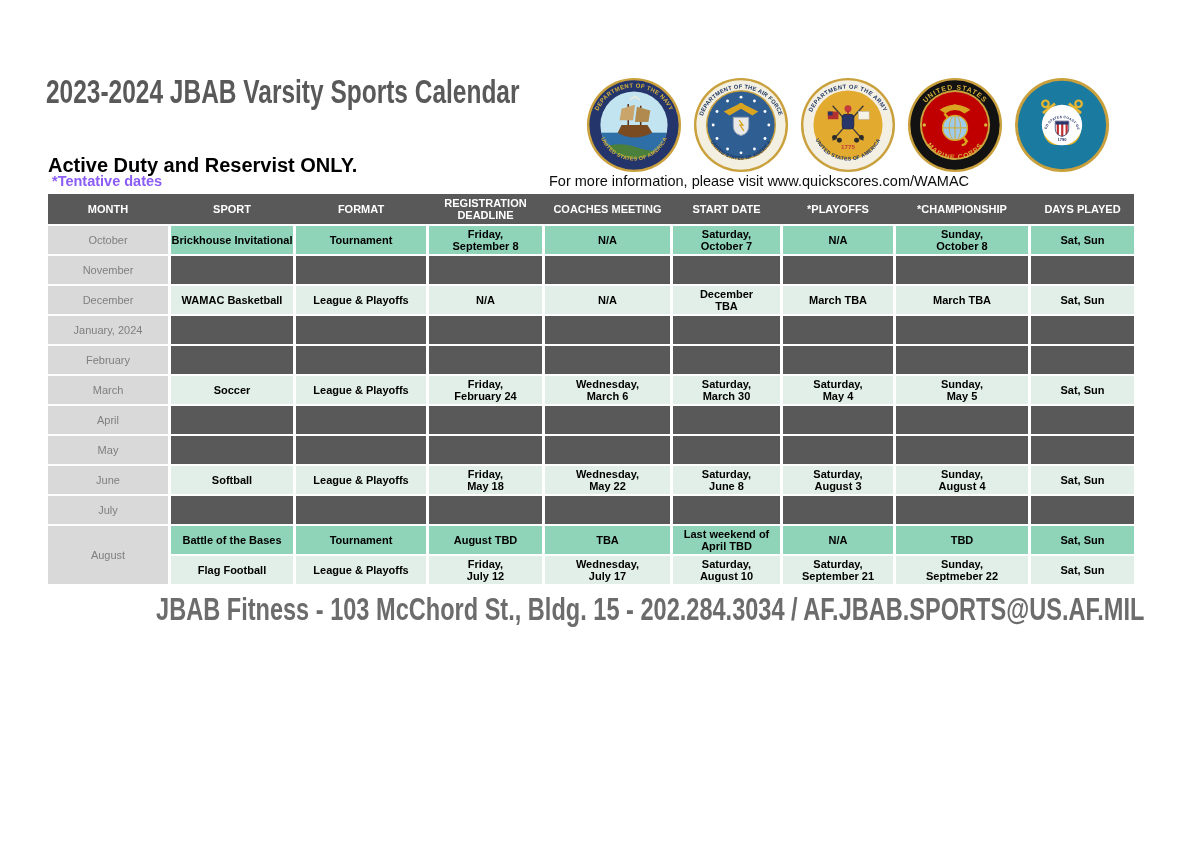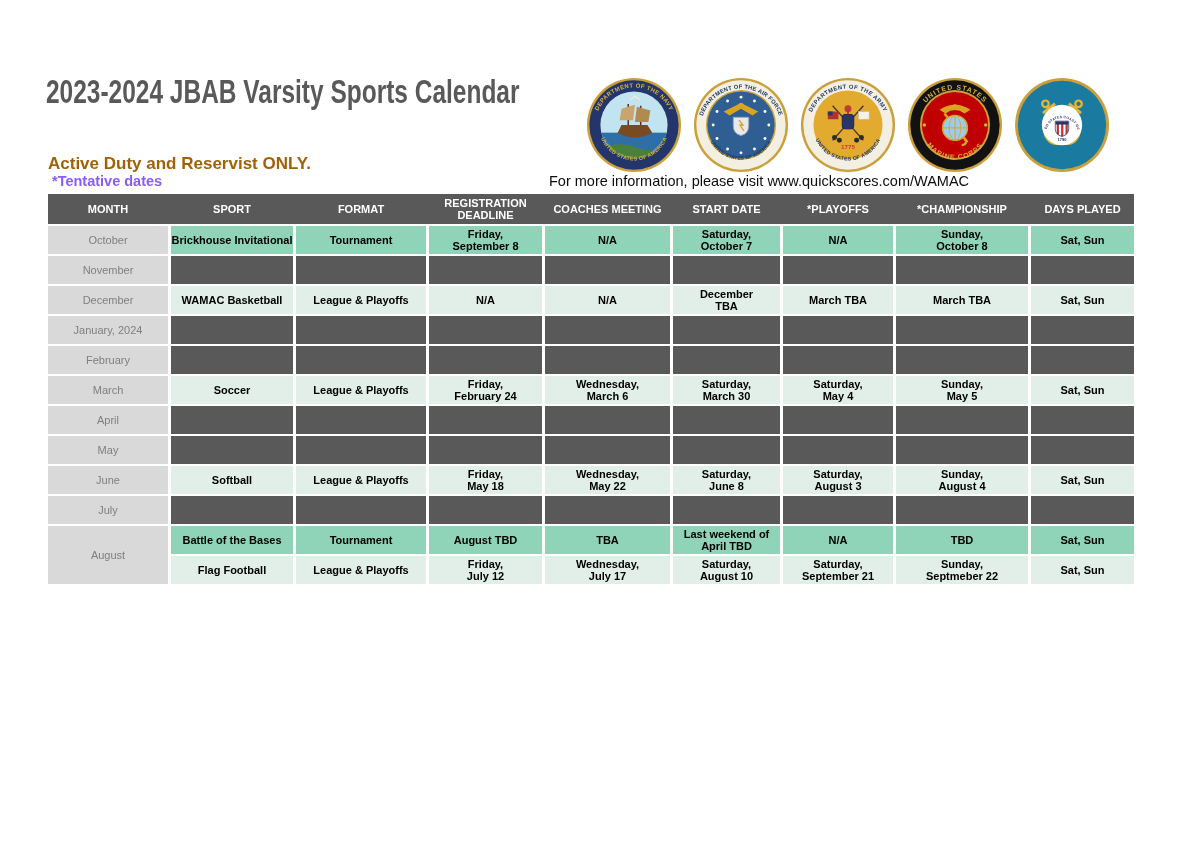--- a/index.html
+++ b/index.html
@@ -7,21 +7,21 @@
           font-family:"Liberation Sans",sans-serif;overflow:hidden;}
 
   
   .big-title{position:absolute;left:46px;top:72px;font-size:34px;font-weight:bold;
              color:#595959;transform:scaleX(.72);transform-origin:left center;white-space:nowrap;}
   .footer{position:absolute;left:0;top:592px;width:1200px;text-align:center;}
   .footer span{display:inline-block;font-size:31px;font-weight:bold;color:#6c6c6c;
                transform:scaleX(.76);white-space:nowrap;}
 
   
-  .note1{position:absolute;left:48px;top:154px;font-size:17px;font-weight:bold;color:#a16207;}
+  .note1{position:absolute;left:48px;top:154px;font-size:20px;font-weight:bold;color:#000000;}
   .note2{position:absolute;left:52px;top:173px;font-size:14.5px;font-weight:bold;color:#8b5cf6;text-align:center;}
   .info-line{position:absolute;left:549px;top:173px;font-size:14.5px;font-weight:normal;color:#0d0d0d;}
 
   
   .seals{position:absolute;left:586px;top:77px;display:flex;gap:11px;}
   .seal{width:96px;height:96px;}
 
   
   .tablewrap{position:absolute;left:48px;top:194px;width:1086px;}
   .grid9{display:grid;grid-template-columns:120px 122px 130px 113px 125px 107px 110px 132px 103px;}
@@ -350,14 +350,17 @@
         <div class="cell filled pale">Saturday,
 August 10</div>
         <div class="cell filled pale">Saturday,
 September 21</div>
         <div class="cell filled pale">Sunday,
 Septmeber 22</div>
         <div class="cell filled pale">Sat, Sun</div>
       </div>
   </div>
 
+  <div class="footer">
+    <span>JBAB Fitness - 103 McChord St., Bldg. 15 - 202.284.3034 / AF.JBAB.SPORTS@US.AF.MIL</span>
+  </div>
 
 </div>
 
 </body></html>

